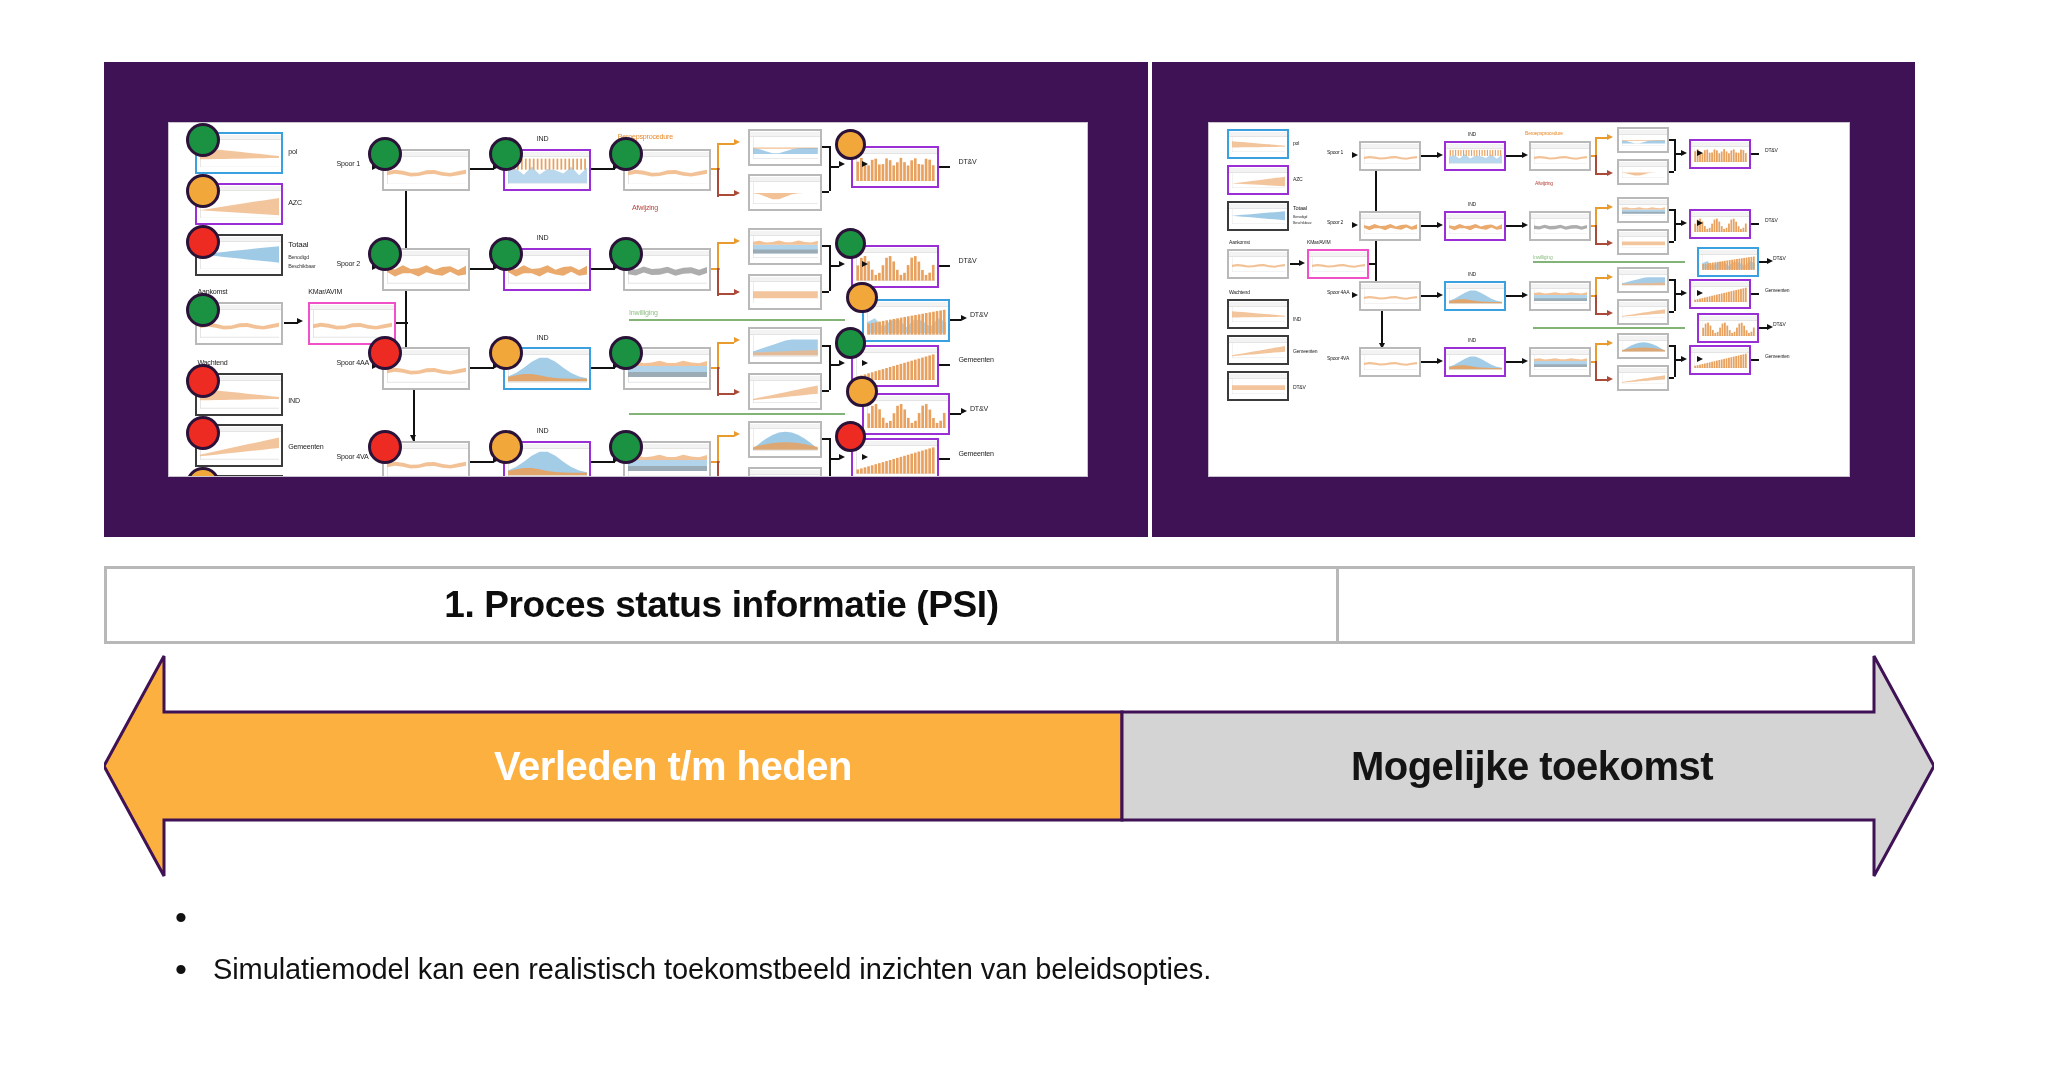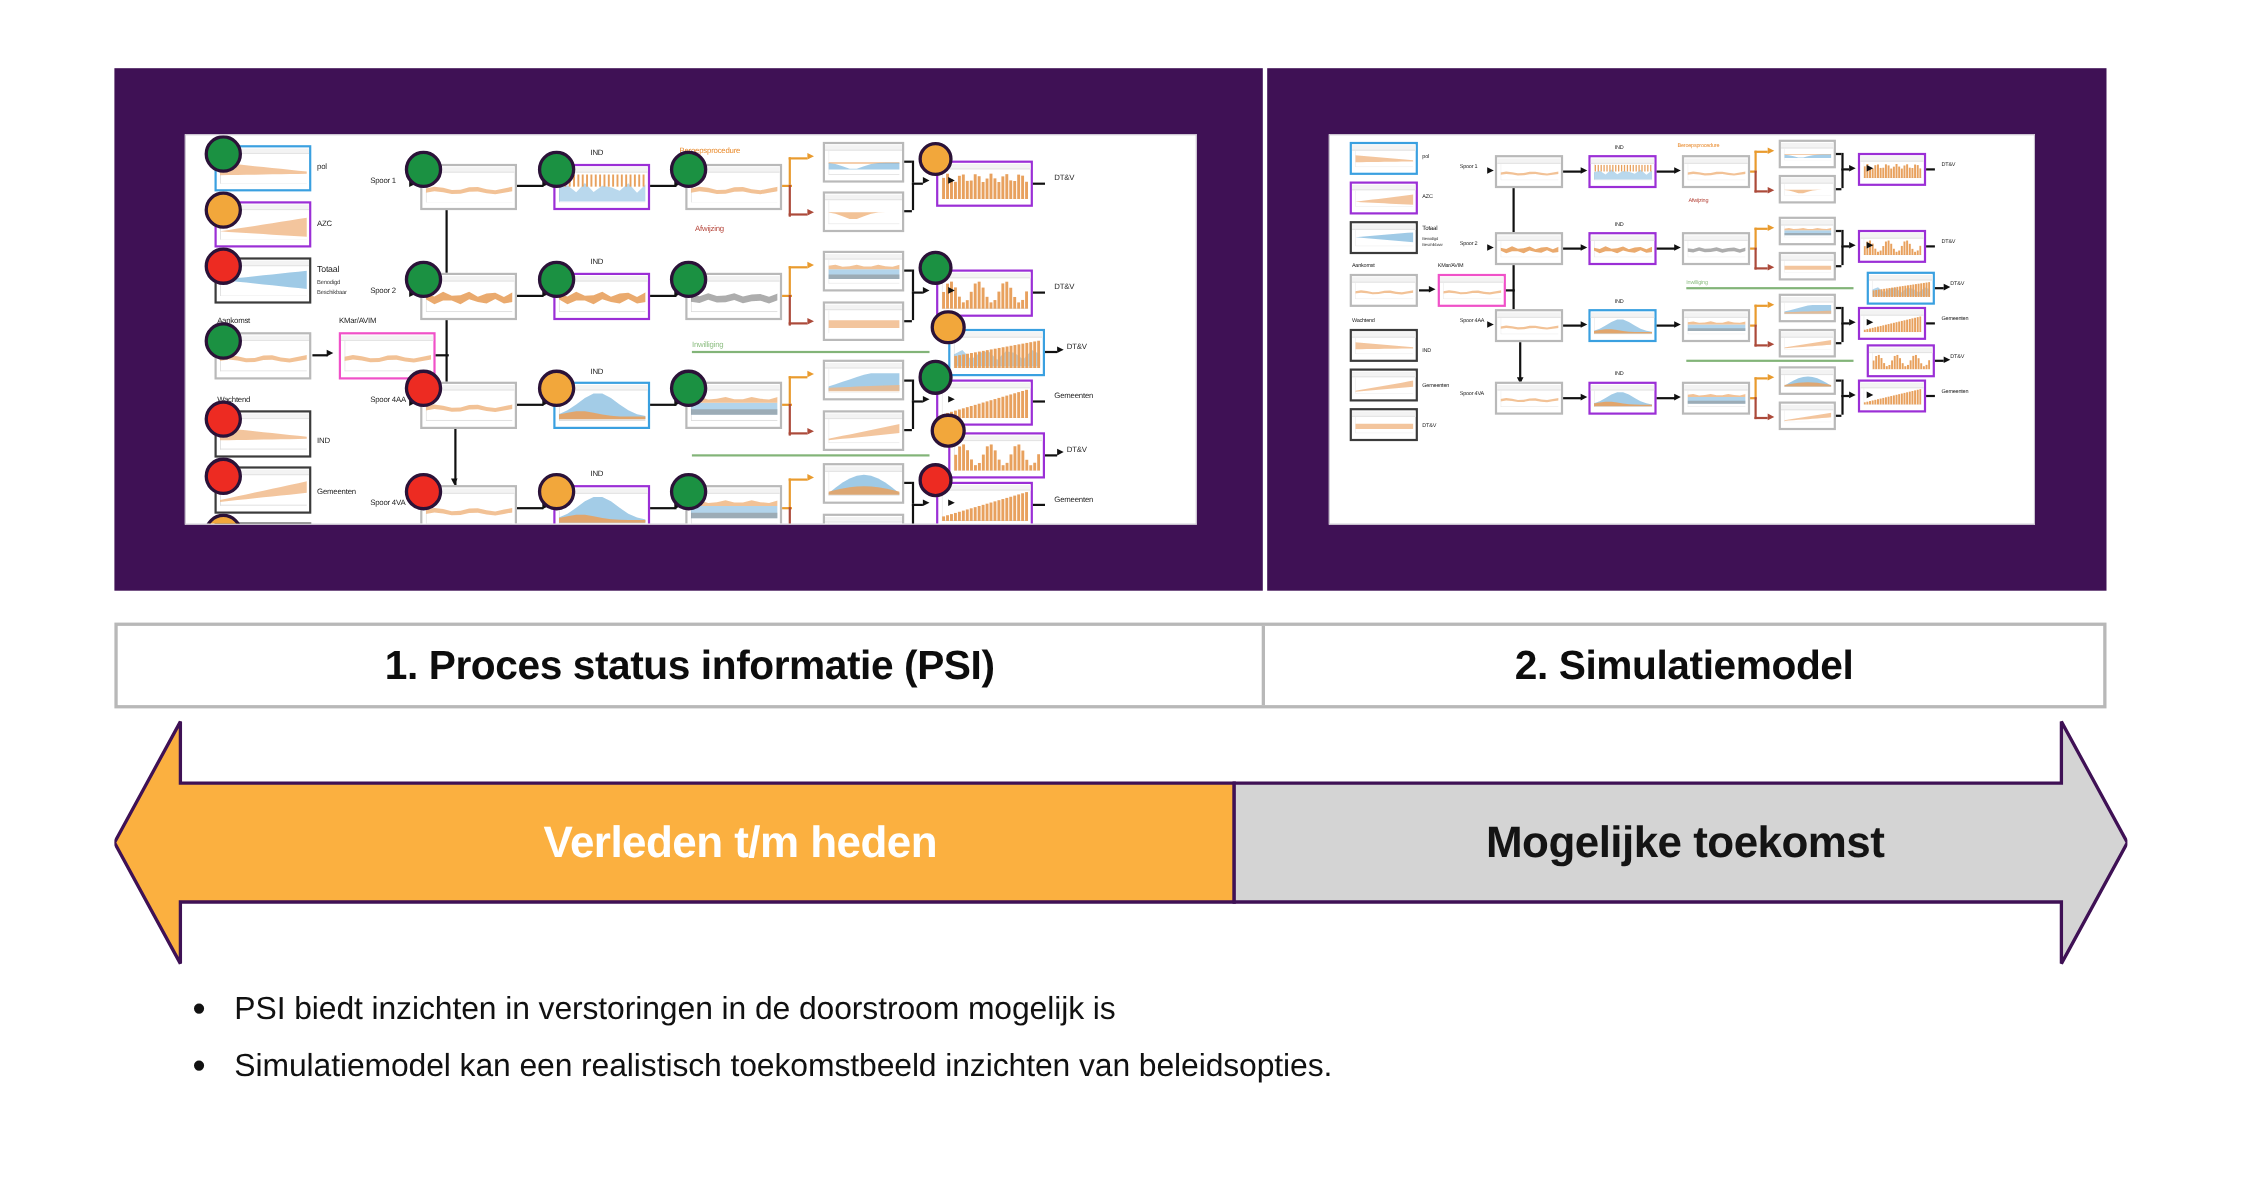--- a/index.html
+++ b/index.html
@@ -54,21 +54,21 @@
   .ar.right{border-width:3.5px 0 3.5px 6px;border-color:transparent transparent transparent #111;}
   .ar.right.o{border-left-color:#E99B2E;}
   .ar.right.r{border-left-color:#AC4A3A;}
   .ar.down{border-width:6px 3.5px 0 3.5px;border-color:#111 transparent transparent transparent;}
 
   
   #captions{position:absolute;left:104px;top:566px;width:1811px;height:78px;
             border:3px solid #b8b8b8;box-sizing:border-box;display:flex;background:#fff;}
   #captions .cap-box{display:flex;align-items:center;justify-content:center;
             box-sizing:border-box;}
-  #cap-1{width:1043px;border-right:3px solid #b8b8b8;}
+  #cap-1{width:1232px;border-right:3px solid #b8b8b8;}
   #cap-2{flex:1;}
   #captions .cap-box span{font-size:37px;font-weight:bold;color:#0d0d0d;
             letter-spacing:-.4px;}
 
   
   #arrow-wrap{position:absolute;left:104px;top:652px;width:1830px;height:228px;}
   #arrow-wrap svg{position:absolute;left:0;top:0;}
   #arrow-text-past,#arrow-text-future{position:absolute;top:0;height:228px;
       display:flex;align-items:center;justify-content:center;
       font-size:40px;font-weight:bold;letter-spacing:-.5px;}
@@ -1348,38 +1348,34 @@
         <div class="ar right " style="left: 558px; top: 201px;"></div>
         <div class="lbl " style="left: 564px; top: 199px; font-size: 5px;">DT&amp;V</div>
       </div>
   </div>
 </div>
 
 <div id="captions">
   <div class="cap-box" id="cap-1">
     <span>1. Proces status informatie (PSI)</span>
   </div>
-  <div class="cap-box" id="cap-2">
-    <span>2. Simulatiemodel</span>
-  </div>
 </div>
 
 <div id="arrow-wrap">
   <svg width="1830" height="228" viewBox="0 0 1830 228">
 
     <polygon points="0,114 60,4 60,60 1018,60 1018,168 60,168 60,224" fill="#FBB040" stroke="#3F1155" stroke-width="3"></polygon>
 
     <polygon points="1830,114 1770,4 1770,60 1018,60 1018,168 1770,168 1770,224" fill="#D4D4D4" stroke="#3F1155" stroke-width="3"></polygon>
   </svg>
   <div id="arrow-text-future">Mogelijke toekomst</div>
   <div id="arrow-text-past">Verleden t/m heden</div>
 </div>
 
 <div id="bullets">
   <div class="bullet">
     <div class="dot">•</div>
-    <div class="btxt">PSI biedt inzichten in verstoringen in de doorstroom mogelijk is</div>
   </div>
   <div class="bullet">
     <div class="dot">•</div>
     <div class="btxt">Simulatiemodel kan een realistisch toekomstbeeld inzichten van beleidsopties.</div>
   </div>
 </div>
 
 </body></html>

